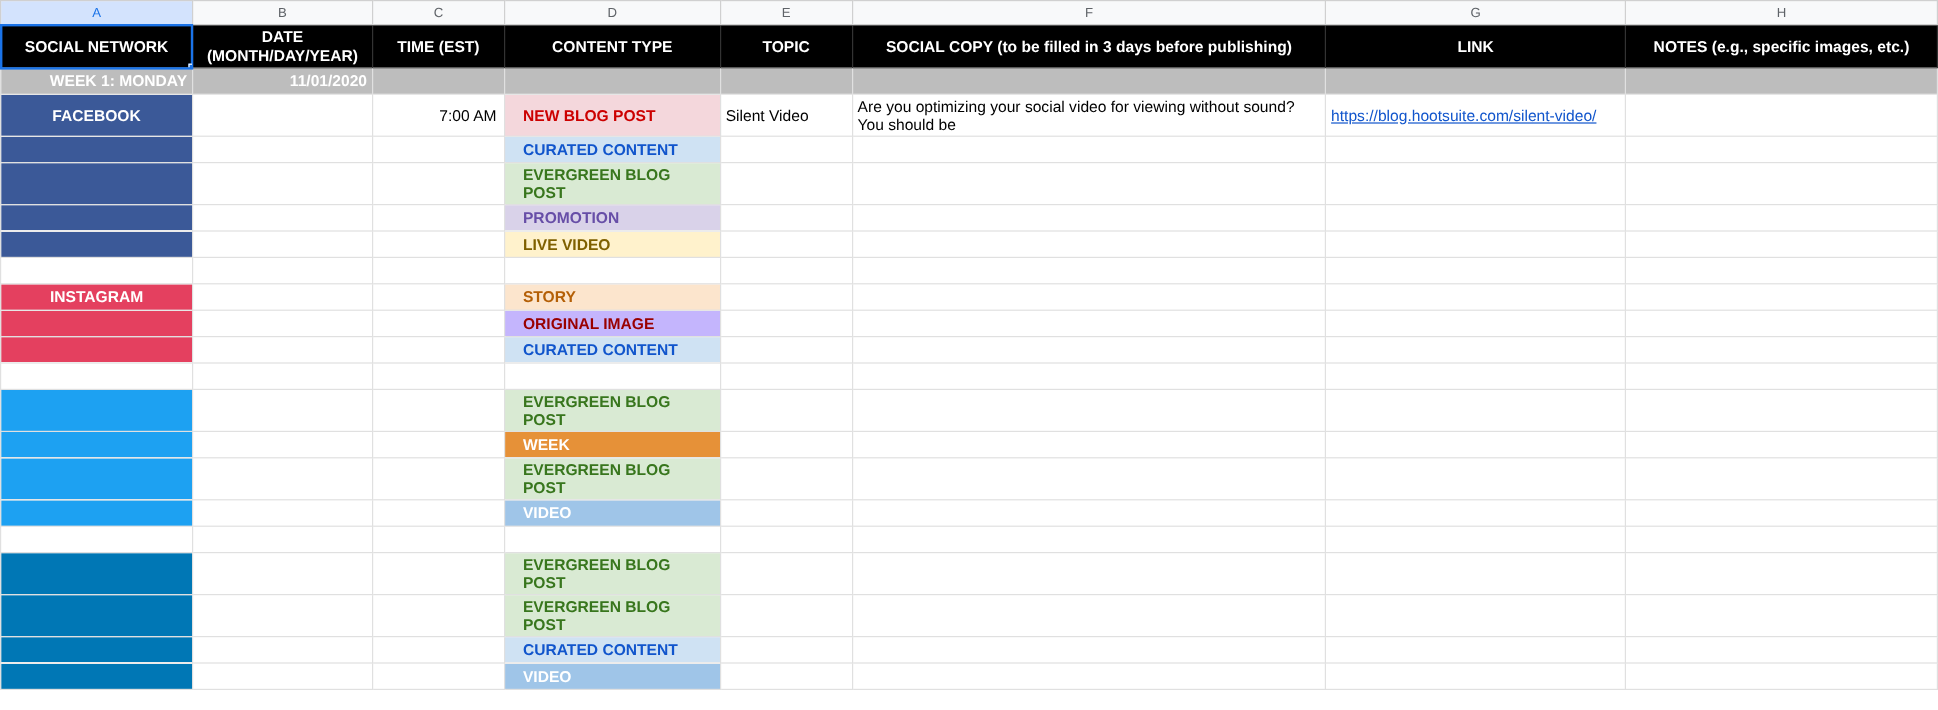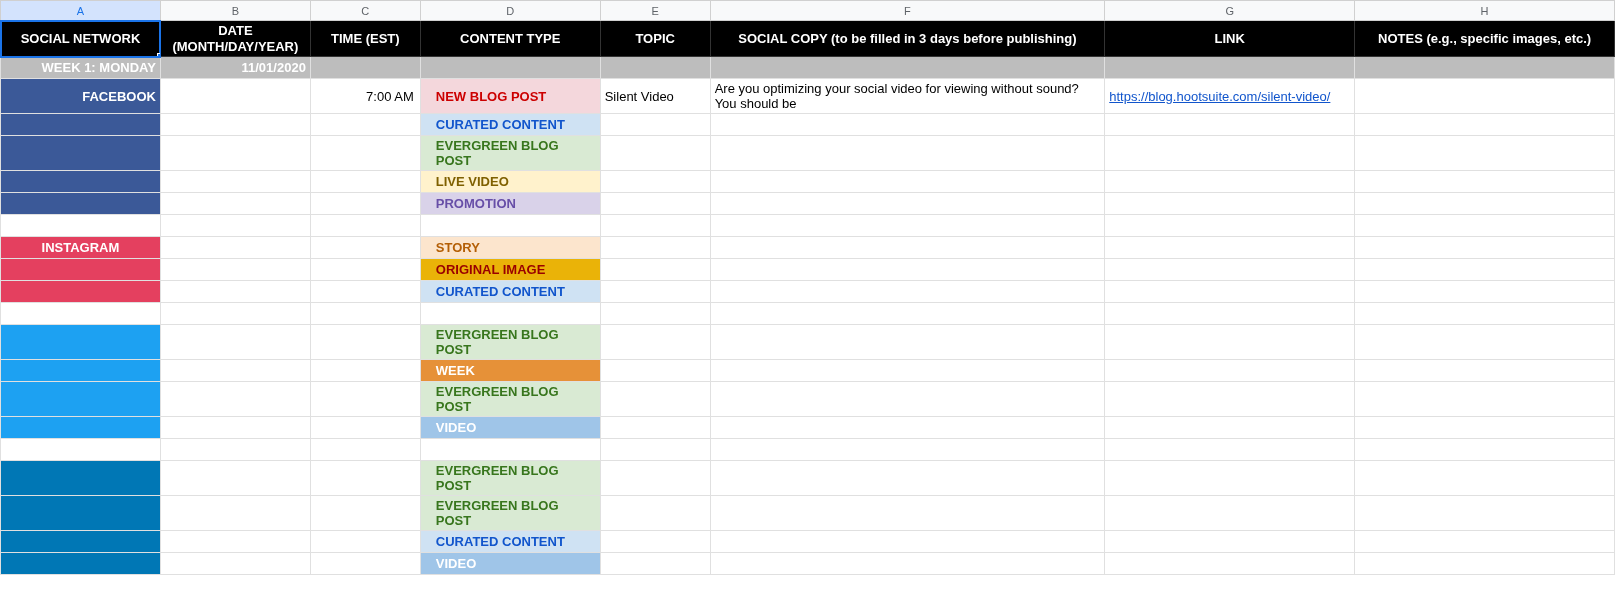--- a/index.html
+++ b/index.html
@@ -84,38 +84,38 @@
     height: 22px;
   }
 
   
   .sn {
     color: #fff;
     font-weight: 700;
     text-align: center;
     vertical-align: middle;
   }
-  .sn.facebook { background: #3b5998; text-align: right; }
+  .sn.facebook { background: #3b5998; }
   .sn.instagram { background: #e4405f; }
   .sn.twitter { background: #1da1f2; }
   .sn.linkedin { background: #0077b5; }
 
   .time { text-align: right; padding-right: 6px; border-radius: 14px; }
   .topic, .copy { padding-left: 4px; }
   .link { color: #1155cc; text-decoration: underline; padding-left: 4px; cursor: pointer; }
 
   
   .ct { font-weight: 700; padding-left: 15px; }
   .ct-newblog   { background: #f4d7dc; color: #cc0000; }
   .ct-curated   { background: #cfe2f3; color: #1155cc; }
   .ct-evergreen { background: #d9ead3; color: #38761d; }
   .ct-livevideo { background: #fff2cc; color: #7f6000; }
   .ct-promotion { background: #d9d2e9; color: #674ea7; }
   .ct-story     { background: #fce5cd; color: #b45f06; }
-  .ct-origimage { background: #eab308; color: #990000; }
+  .ct-origimage { background: #c4b5fd; color: #990000; }
   .ct-chat      { background: #e69138; color: #ffffff; }
   .ct-video     { background: #9fc5e8; color: #ffffff; }
 
   .spacer-A { background: #fff; }
 </style>
 </head>
 <body>
 
 <div class="sheet">
 
@@ -182,36 +182,36 @@
     <div class="cell c-D ct ct-evergreen">EVERGREEN BLOG POST</div>
     <div class="cell c-E"></div>
     <div class="cell c-F"></div>
     <div class="cell c-G"></div>
     <div class="cell c-H"></div>
   </div>
   <div class="row">
     <div class="cell sn facebook c-A"></div>
     <div class="cell c-B"></div>
     <div class="cell c-C"></div>
+    <div class="cell c-D ct ct-promotion">PROMOTION</div>
+    <div class="cell c-E"></div>
+    <div class="cell c-F"></div>
+    <div class="cell c-G"></div>
+    <div class="cell c-H"></div>
+  </div>
+  <div class="row">
+    <div class="cell sn facebook c-A"></div>
+    <div class="cell c-B"></div>
+    <div class="cell c-C"></div>
     <div class="cell c-D ct ct-livevideo">LIVE VIDEO</div>
     <div class="cell c-E"></div>
     <div class="cell c-F"></div>
     <div class="cell c-G"></div>
     <div class="cell c-H"></div>
   </div>
-  <div class="row">
-    <div class="cell sn facebook c-A"></div>
-    <div class="cell c-B"></div>
-    <div class="cell c-C"></div>
-    <div class="cell c-D ct ct-promotion">PROMOTION</div>
-    <div class="cell c-E"></div>
-    <div class="cell c-F"></div>
-    <div class="cell c-G"></div>
-    <div class="cell c-H"></div>
-  </div>
 
   <div class="row">
     <div class="cell spacer-A c-A"></div>
     <div class="cell c-B"></div>
     <div class="cell c-C"></div>
     <div class="cell c-D"></div>
     <div class="cell c-E"></div>
     <div class="cell c-F"></div>
     <div class="cell c-G"></div>
     <div class="cell c-H"></div>

